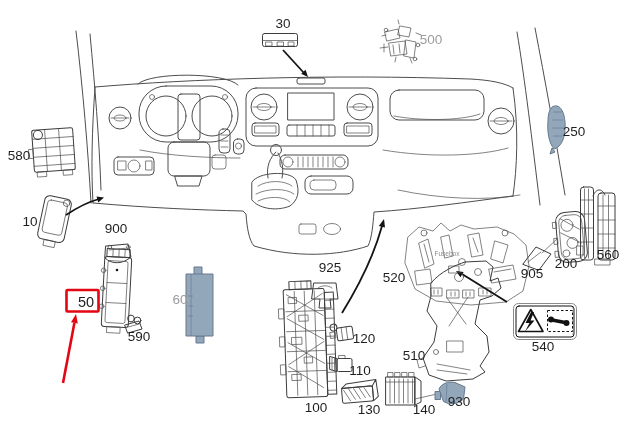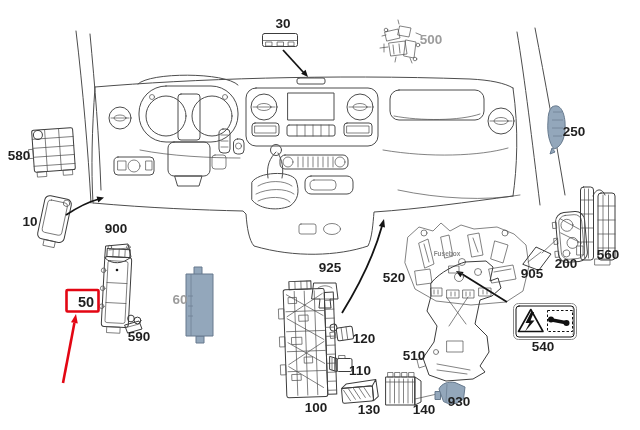--- a/index.html
+++ b/index.html
@@ -1,20 +1,20 @@
 <!DOCTYPE html>
 <html style="--line: #4d4d4d; --label: #1f1f1f; --label-grey: #9c9c9c; --highlight-red: #e30613; --part-blue: #93a7bb; --background: #ffffff;"><head>
 <meta charset="utf-8">
 <style>
   :root{
     --line:#4d4d4d; --label:#1f1f1f; --label-grey:#9c9c9c;
     --highlight-red:#e30613; --part-blue:#93a7bb; --background:#ffffff;
   }
   html,body{margin:0;padding:0;width:640px;height:430px;background:var(--background);overflow:hidden;}
-  .canvas{position:relative;width:640px;height:430px;font-weight:bold;}
+  .canvas{position:relative;width:640px;height:430px;}
   svg{display:block;}
   .ln{fill:none;stroke:var(--line);stroke-width:1;stroke-linecap:round;stroke-linejoin:round;}
   .lt{fill:none;stroke:var(--line);stroke-width:.7;stroke-linecap:round;stroke-linejoin:round;}
   .pt{fill:none;stroke:#3c3c3c;stroke-width:1;stroke-linecap:round;stroke-linejoin:round;}
   .blue{fill:var(--part-blue);stroke:#66798d;stroke-width:1;stroke-linejoin:round;}
   .bluedet{fill:none;stroke:#6e8296;stroke-width:.8;}
   .arrow{fill:none;stroke:#141414;stroke-width:1.8;}
   .ah{fill:#141414;stroke:none;}
   .redln{fill:none;stroke:var(--highlight-red);stroke-width:2.6;}
   .redah{fill:var(--highlight-red);stroke:none;}

